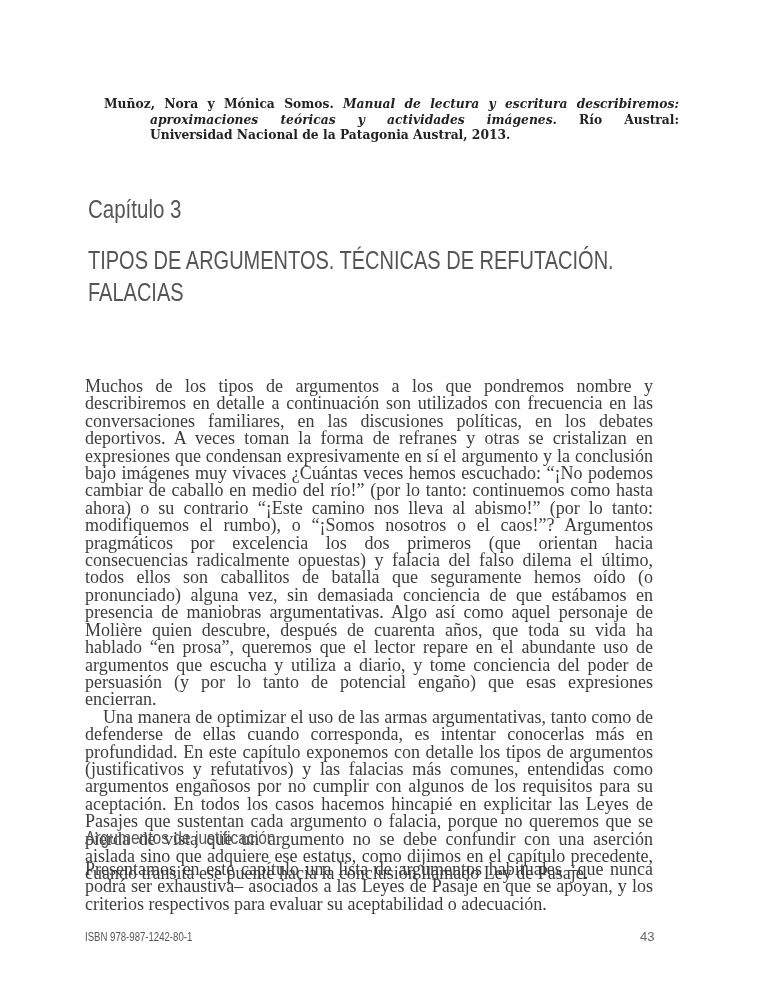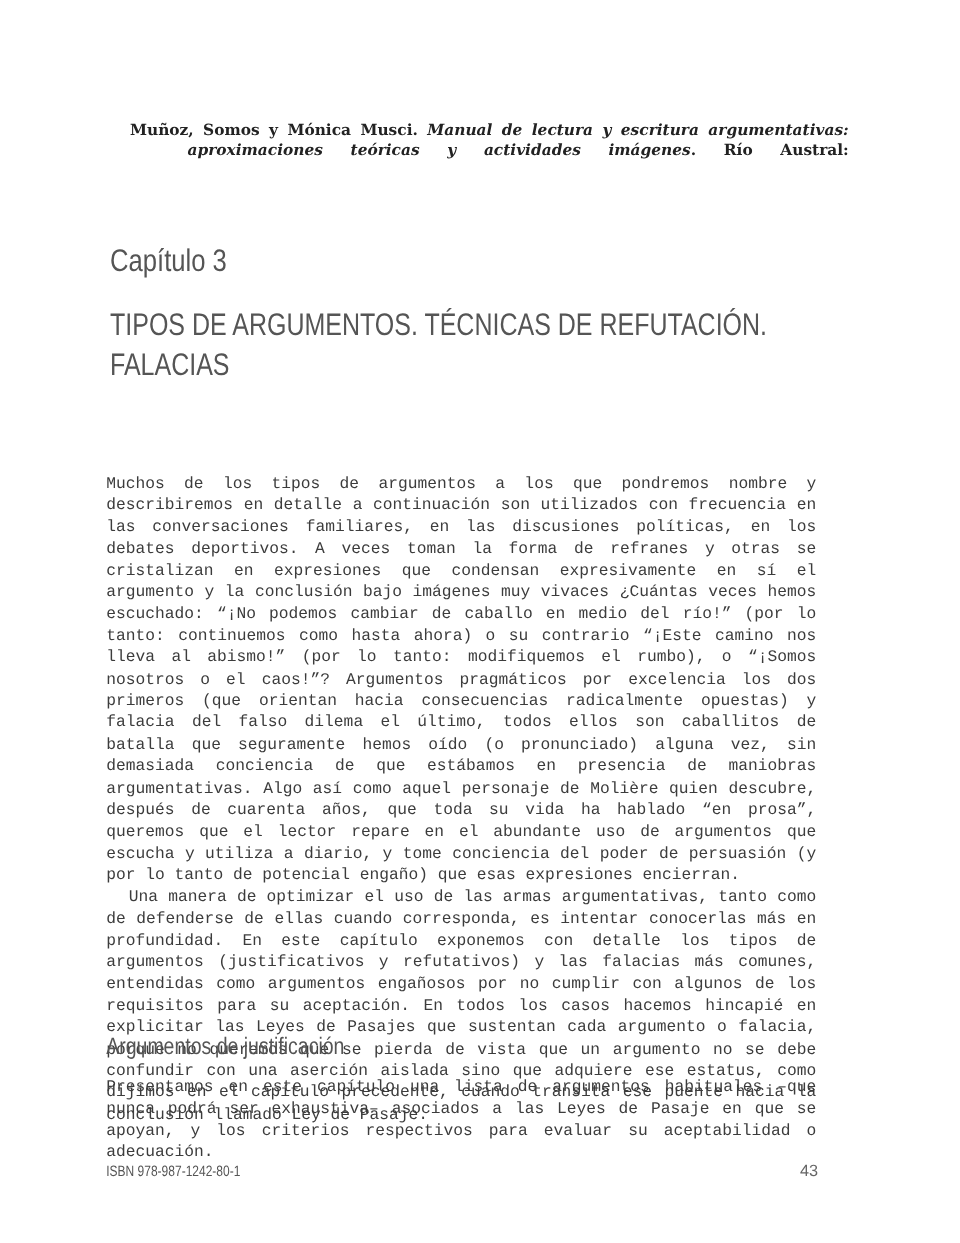--- a/index.html
+++ b/index.html
@@ -24,22 +24,22 @@
       letter-spacing: 0px;
     }
     .chapter-title {
       position: absolute; left: 88px; top: 244px; width: 800px;
       font-family: "Liberation Sans", sans-serif;
       font-size: 25px; line-height: 32px; color: #555;
       transform: scaleX(0.80); transform-origin: left top;
     }
     .body-text {
       position: absolute; left: 85px; width: 568px;
-      font-family: Liberation Mono, monospace;
-      font-size: 13px; line-height: 17.4px; color: #3c3c3c;
+      font-family: Liberation Serif, serif;
+      font-size: 18px; line-height: 17.4px; color: #3c3c3c;
       text-align: justify;
     }
     .body-text p { margin: 0; }
     .body-text p.indent { text-indent: 18px; }
     .p1 { top: 378px; }
     .section-heading {
       position: absolute; left: 85px; top: 827px;
       font-family: "Liberation Sans", sans-serif;
       font-size: 19px; color: #555;
       transform: scaleX(0.82); transform-origin: left top;
@@ -54,22 +54,23 @@
     .footer-page {
       position: absolute; left: 640px; top: 929px;
       font-family: "Liberation Sans", sans-serif;
       font-size: 13px; color: #666;
     }
   </style>
 </head>
 <body>
 
 <div class="citation">
-  <span class="line"><span>Muñoz, Somos y Mónica Musci. </span><i>Manual de lectura y escritura argumentativas:</i></span>
+  <span class="line"><span>Muñoz, Nora y Mónica Somos. </span><i>Manual de lectura y escritura describiremos:</i></span>
   <span class="line indent"><i>aproximaciones teóricas y actividades imágenes</i><span>. Río Austral:</span></span>
+  <span class="line indent last"><span>Universidad Nacional de la Patagonia Austral, 2013.</span></span>
 </div>
 
 <div class="chapter-label">Capítulo 3</div>
 
 <div class="chapter-title">
   <div>TIPOS DE ARGUMENTOS. TÉCNICAS DE REFUTACIÓN.</div>
   <div>FALACIAS</div>
 </div>
 
 <div class="body-text p1">

